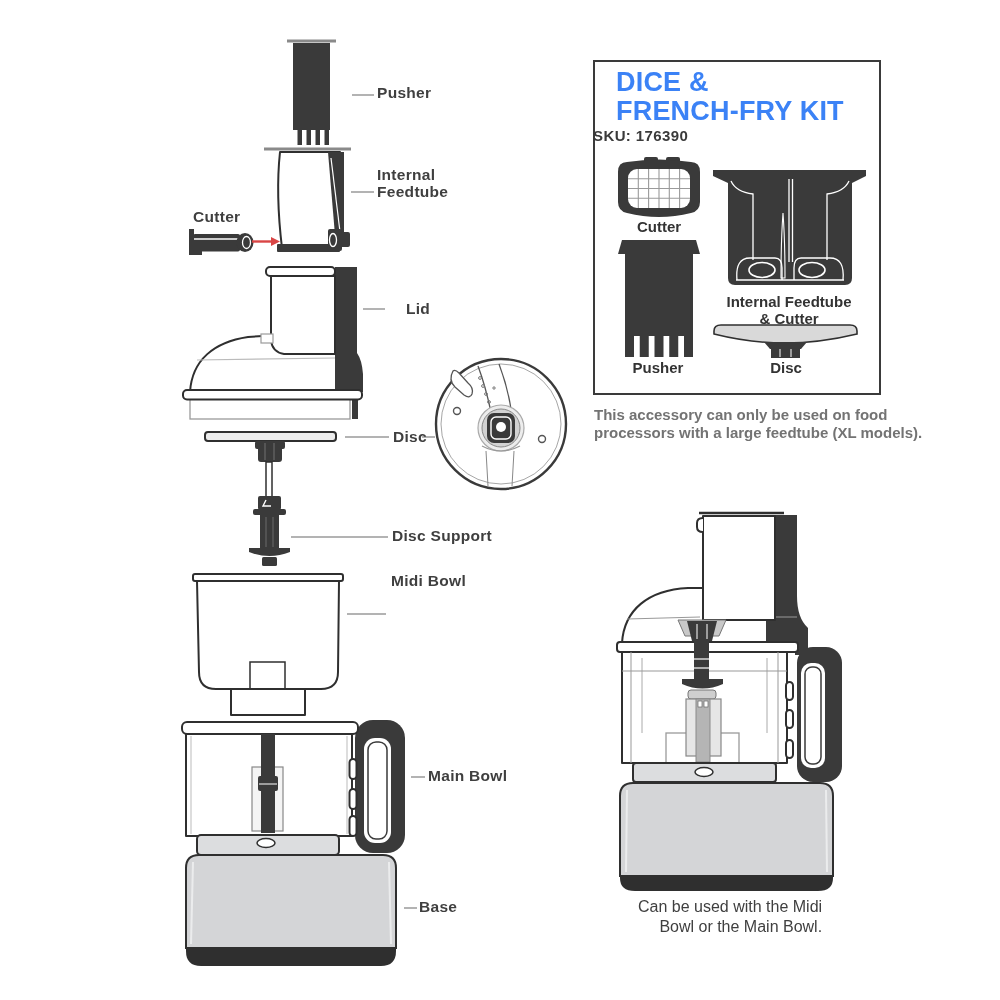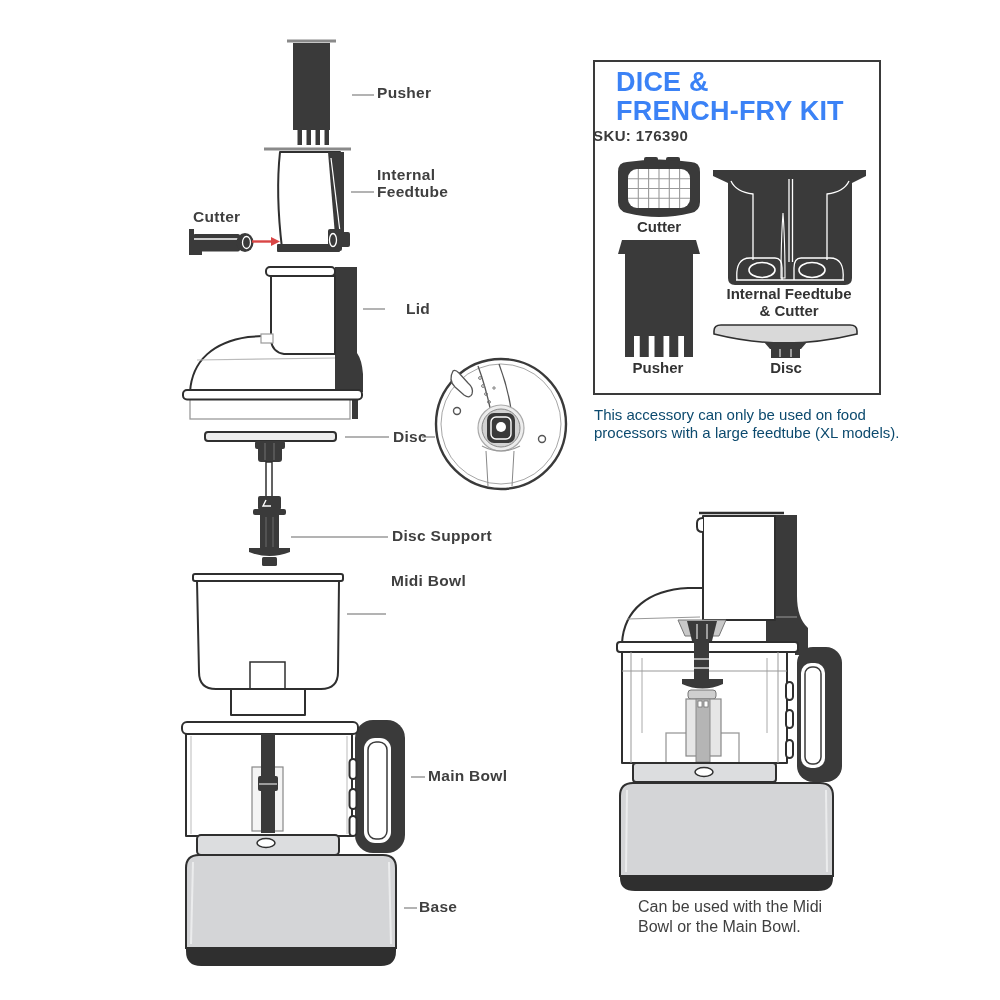--- a/index.html
+++ b/index.html
@@ -35,25 +35,25 @@
   .kit-sku {
     position:absolute; left:593px; top:127px; width:256px; text-align:left;
     font-size:15px; font-weight:600; color:#3a3a3a; letter-spacing:.4px;
   }
   .kit-lbl {
     position:absolute; transform:translateX(-50%); font-size:15px; font-weight:700;
     color:#333333; white-space:nowrap; text-align:center; line-height:16.5px;
   }
   .note {
     position:absolute; left:594px; top:406px; font-size:15px; line-height:18px;
-    font-weight:400; color:#0c4a6e; white-space:nowrap;
+    font-weight:700; color:#737373; white-space:nowrap;
   }
   .caption {
     position:absolute; left:638px; top:897px; font-size:16px; line-height:19.5px;
-    font-weight:500; color:#3f3f3f; white-space:nowrap;
+    font-weight:500; color:#3f3f3f; white-space:nowrap;text-align:right;
   }
 </style>
 </head>
 <body>
 
 <div class="canvas">
 
 <svg width="1000" height="1000" viewBox="0 0 1000 1000">
 
   <g>
@@ -307,21 +307,21 @@
   <div class="lbl" style="left:419px; top:898px">Base</div>
 
   <div class="kit-box"></div>
   <div class="kit-title">
     <div>DICE &amp;</div>
     <div>FRENCH-FRY KIT</div>
   </div>
   <div class="kit-sku">SKU: 176390</div>
 
   <div class="kit-lbl" style="left:659px; top:219px">Cutter</div>
-  <div class="kit-lbl" style="left:789px; top:286px">
+  <div class="kit-lbl" style="left:789px; top:294px">
     <div>Internal Feedtube</div>
     <div>&amp; Cutter</div>
   </div>
   <div class="kit-lbl" style="left:658px; top:360px">Pusher</div>
   <div class="kit-lbl" style="left:786px; top:360px">Disc</div>
 
   <div class="note">
     <div>This accessory can only be used on food</div>
     <div>processors with a large feedtube (XL models).</div>
   </div>

